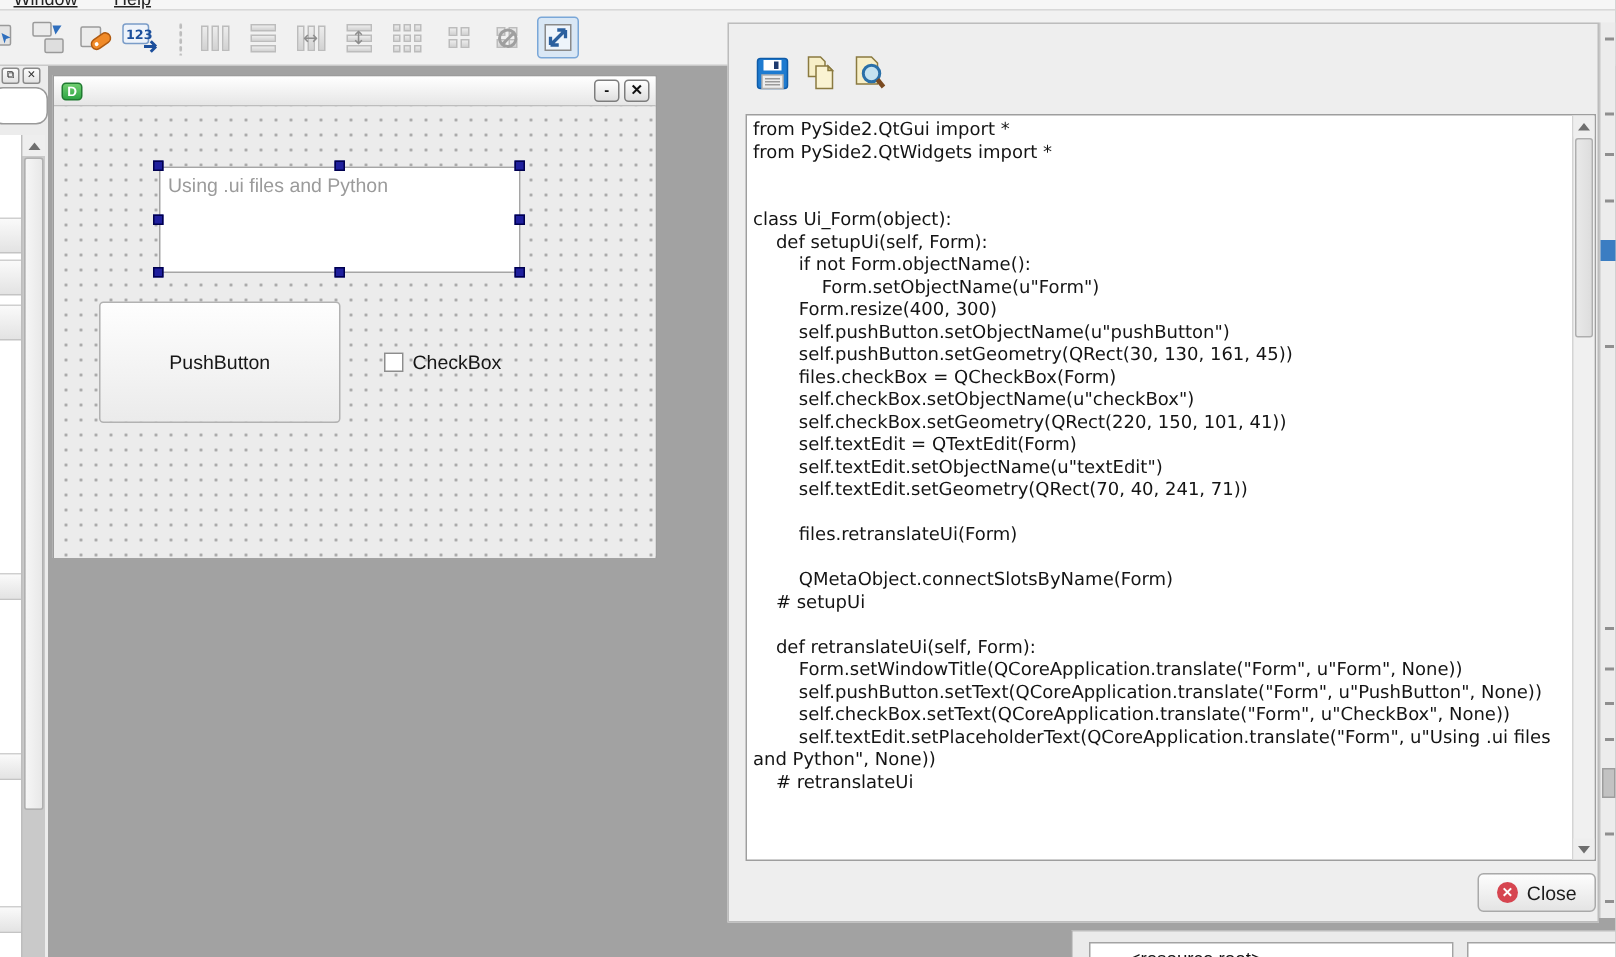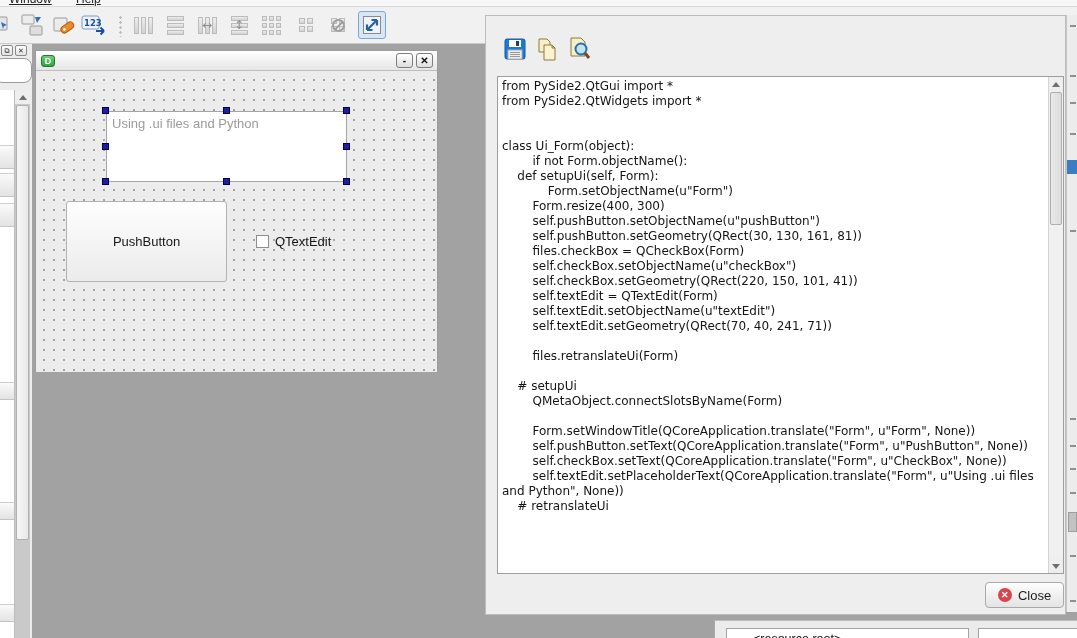--- a/index.html
+++ b/index.html
@@ -263,21 +263,21 @@
     <div class="handle" style="left:187px; top:36px"></div>
     <div class="handle" style="left:307px; top:36px"></div>
     <div class="handle" style="left:66px;  top:72px"></div>
     <div class="handle" style="left:307px; top:72px"></div>
     <div class="handle" style="left:66px;  top:107px"></div>
     <div class="handle" style="left:187px; top:107px"></div>
     <div class="handle" style="left:307px; top:107px"></div>
     <div class="q-push">PushButton</div>
     <div class="q-check">
       <span class="box"></span>
-      <span>QTextEdit</span>
+      <span>CheckBox</span>
     </div>
   </div>
 </div>
 
 <div class="dialog">
   <div class="dlg-tool" style="left:16px">
     <span>
       <svg width="22" height="22" viewBox="0 0 22 22">
           <rect x="1" y="1" width="20" height="20" rx="2" fill="#1e7bd0" stroke="#0f5ba8"></rect>
           <rect x="5" y="2" width="12" height="7" fill="#ffffff"></rect>
@@ -307,38 +307,39 @@
         </svg>
     </span>
   </div>
   <div class="codearea">
     <div class="codelines">
         <div class="code-line">from PySide2.QtGui import *</div>
         <div class="code-line">from PySide2.QtWidgets import *</div>
         <div class="code-line"></div>
         <div class="code-line"></div>
         <div class="code-line">class Ui_Form(object):</div>
+        <div class="code-line">    def setupUi(self, Form):</div>
         <div class="code-line">        if not Form.objectName():</div>
-        <div class="code-line">    def setupUi(self, Form):</div>
         <div class="code-line">            Form.setObjectName(u"Form")</div>
         <div class="code-line">        Form.resize(400, 300)</div>
         <div class="code-line">        self.pushButton.setObjectName(u"pushButton")</div>
-        <div class="code-line">        self.pushButton.setGeometry(QRect(30, 130, 161, 81))</div>
+        <div class="code-line">        self.pushButton.setGeometry(QRect(30, 130, 161, 45))</div>
         <div class="code-line">        files.checkBox = QCheckBox(Form)</div>
         <div class="code-line">        self.checkBox.setObjectName(u"checkBox")</div>
         <div class="code-line">        self.checkBox.setGeometry(QRect(220, 150, 101, 41))</div>
         <div class="code-line">        self.textEdit = QTextEdit(Form)</div>
         <div class="code-line">        self.textEdit.setObjectName(u"textEdit")</div>
         <div class="code-line">        self.textEdit.setGeometry(QRect(70, 40, 241, 71))</div>
         <div class="code-line"></div>
         <div class="code-line">        files.retranslateUi(Form)</div>
         <div class="code-line"></div>
+        <div class="code-line">        QMetaObject.connectSlotsByName(Form)</div>
         <div class="code-line">    # setupUi</div>
-        <div class="code-line">        QMetaObject.connectSlotsByName(Form)</div>
-        <div class="code-line"></div>
+        <div class="code-line"></div>
+        <div class="code-line">    def retranslateUi(self, Form):</div>
         <div class="code-line">        Form.setWindowTitle(QCoreApplication.translate("Form", u"Form", None))</div>
         <div class="code-line">        self.pushButton.setText(QCoreApplication.translate("Form", u"PushButton", None))</div>
         <div class="code-line">        self.checkBox.setText(QCoreApplication.translate("Form", u"CheckBox", None))</div>
         <div class="code-line">        self.textEdit.setPlaceholderText(QCoreApplication.translate("Form", u"Using .ui files</div>
         <div class="code-line">and Python", None))</div>
         <div class="code-line">    # retranslateUi</div>
       </div>
     <div class="vscroll">
       <div class="sb-up" style="top:0"></div>
       <div class="vthumb"></div>

